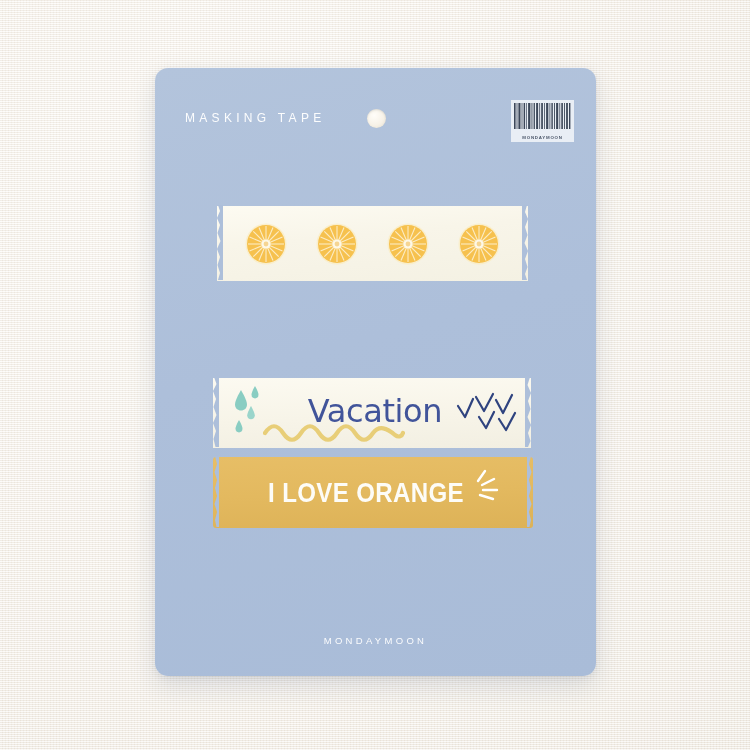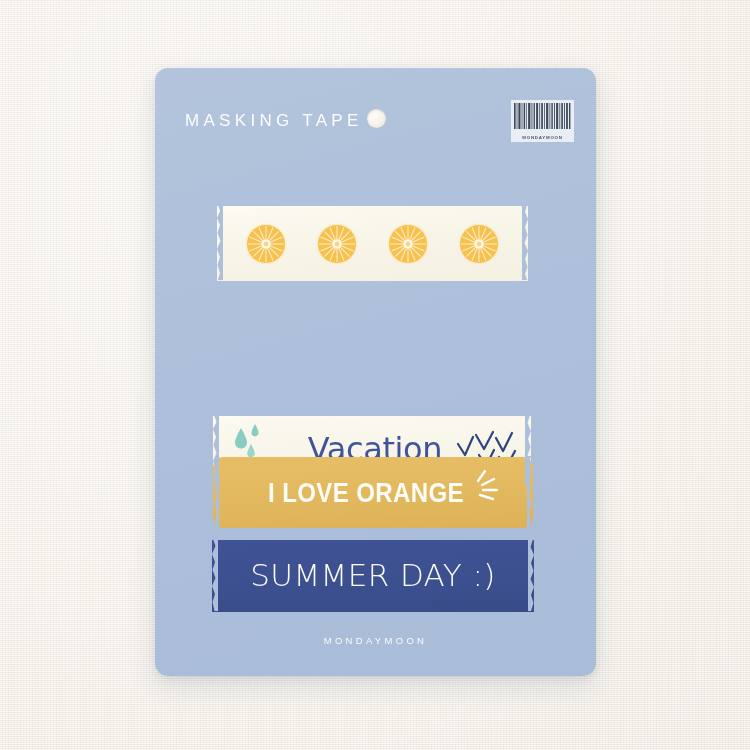--- a/index.html
+++ b/index.html
@@ -44,21 +44,21 @@
   #header-row {
     position: absolute;
     left: 0; top: 0;
     width: 441px;
     height: 72px;
   }
   #brand-eyebrow {
     position: absolute;
     left: 30px;
     top: 43px;
-    font-size: 17px;
+    font-size: 12px;
     letter-spacing: 4.3px;
     color: #ffffff;
     font-weight: 400;
     white-space: nowrap;
     opacity: .97;
   }
   #punch-hole {
     position: absolute;
     left: 212px;
     top: 41px;
@@ -181,21 +181,20 @@
   .scribble-right { position: absolute; right: 24px; top: 50%; transform: translateY(-50%); }
   .heart-tl { position: absolute; left: 12px; top: 7px; }
   .heart-br { position: absolute; right: 9px; bottom: 6px; }
 
   
   #tape-vacation {
     left: 58px;
     top: 310px;
     width: 318px;
     height: 70px;
-    margin-top: 38px;
   }
   #tape-vacation .tape-body {
     background: linear-gradient(178deg, #fcfaf1 0%, #f7f4e8 55%, #f2efe2 100%);
   }
   #tape-vacation .tape-label {
     font-size: 32px;
     color: #41549a;
     font-weight: 400;
     letter-spacing: -0.4px;
     font-family: "DejaVu Sans", sans-serif;
@@ -208,21 +207,21 @@
 
   
   #tape-love {
     left: 58px;
     top: 389px;
     width: 320px;
     height: 71px;
   }
   #tape-love .tape-body {
     background: linear-gradient(178deg, #e7be66 0%, #e3b95f 50%, #ddb257 100%);
-    border-radius: 10px;
+    border-radius: 3px;
   }
   #tape-love .tape-label {
     font-size: 28px;
     font-weight: 700;
     letter-spacing: 0.4px;
     color: #fdfcf7;
     font-family: "Liberation Sans Narrow", "Liberation Sans", sans-serif;
     transform: translateY(-50%) scaleX(0.86);
     margin-left: -14px;
   }
@@ -477,28 +476,16 @@
       </svg>
     </div>
     <svg class="torn l" viewBox="0 0 7 71" preserveAspectRatio="none">
       <path d="M7,0 L3,0 L5,8 L2.5,16 L5,24 L3,32 L5,40 L2.5,48 L5,56 L3,64 L4.5,71 L7,71 Z" fill="#adbfda"></path>
     </svg>
     <svg class="torn r" viewBox="0 0 7 71" preserveAspectRatio="none">
       <path d="M0,0 L4,0 L2,8 L4.5,16 L2,24 L4,32 L2,40 L4.5,48 L2,56 L4,64 L2.5,71 L0,71 Z" fill="#adbfda"></path>
     </svg>
   </div>
 
-  <div class="tape" id="tape-summerday">
-    <div class="tape-shadow"></div>
-    <div class="tape-body">
-      <div class="tape-label">SUMMER DAY :)</div>
-    </div>
-    <svg class="torn l" viewBox="0 0 7 72" preserveAspectRatio="none">
-      <path d="M7,0 L2,0 L4.5,7 L1,15 L4,23 L1.5,31 L4.5,39 L1,47 L4,55 L1.5,63 L3.5,72 L7,72 Z" fill="#adbfda"></path>
-    </svg>
-    <svg class="torn r" viewBox="0 0 7 72" preserveAspectRatio="none">
-      <path d="M0,0 L5,0 L2.5,8 L6,16 L3,24 L5.5,32 L2.5,40 L6,48 L3,56 L5.5,64 L3,72 L0,72 Z" fill="#adbfda"></path>
-    </svg>
-  </div>
 
   <div id="footer-brand">MONDAYMOON</div>
 
 </div>
 
 </body></html>

